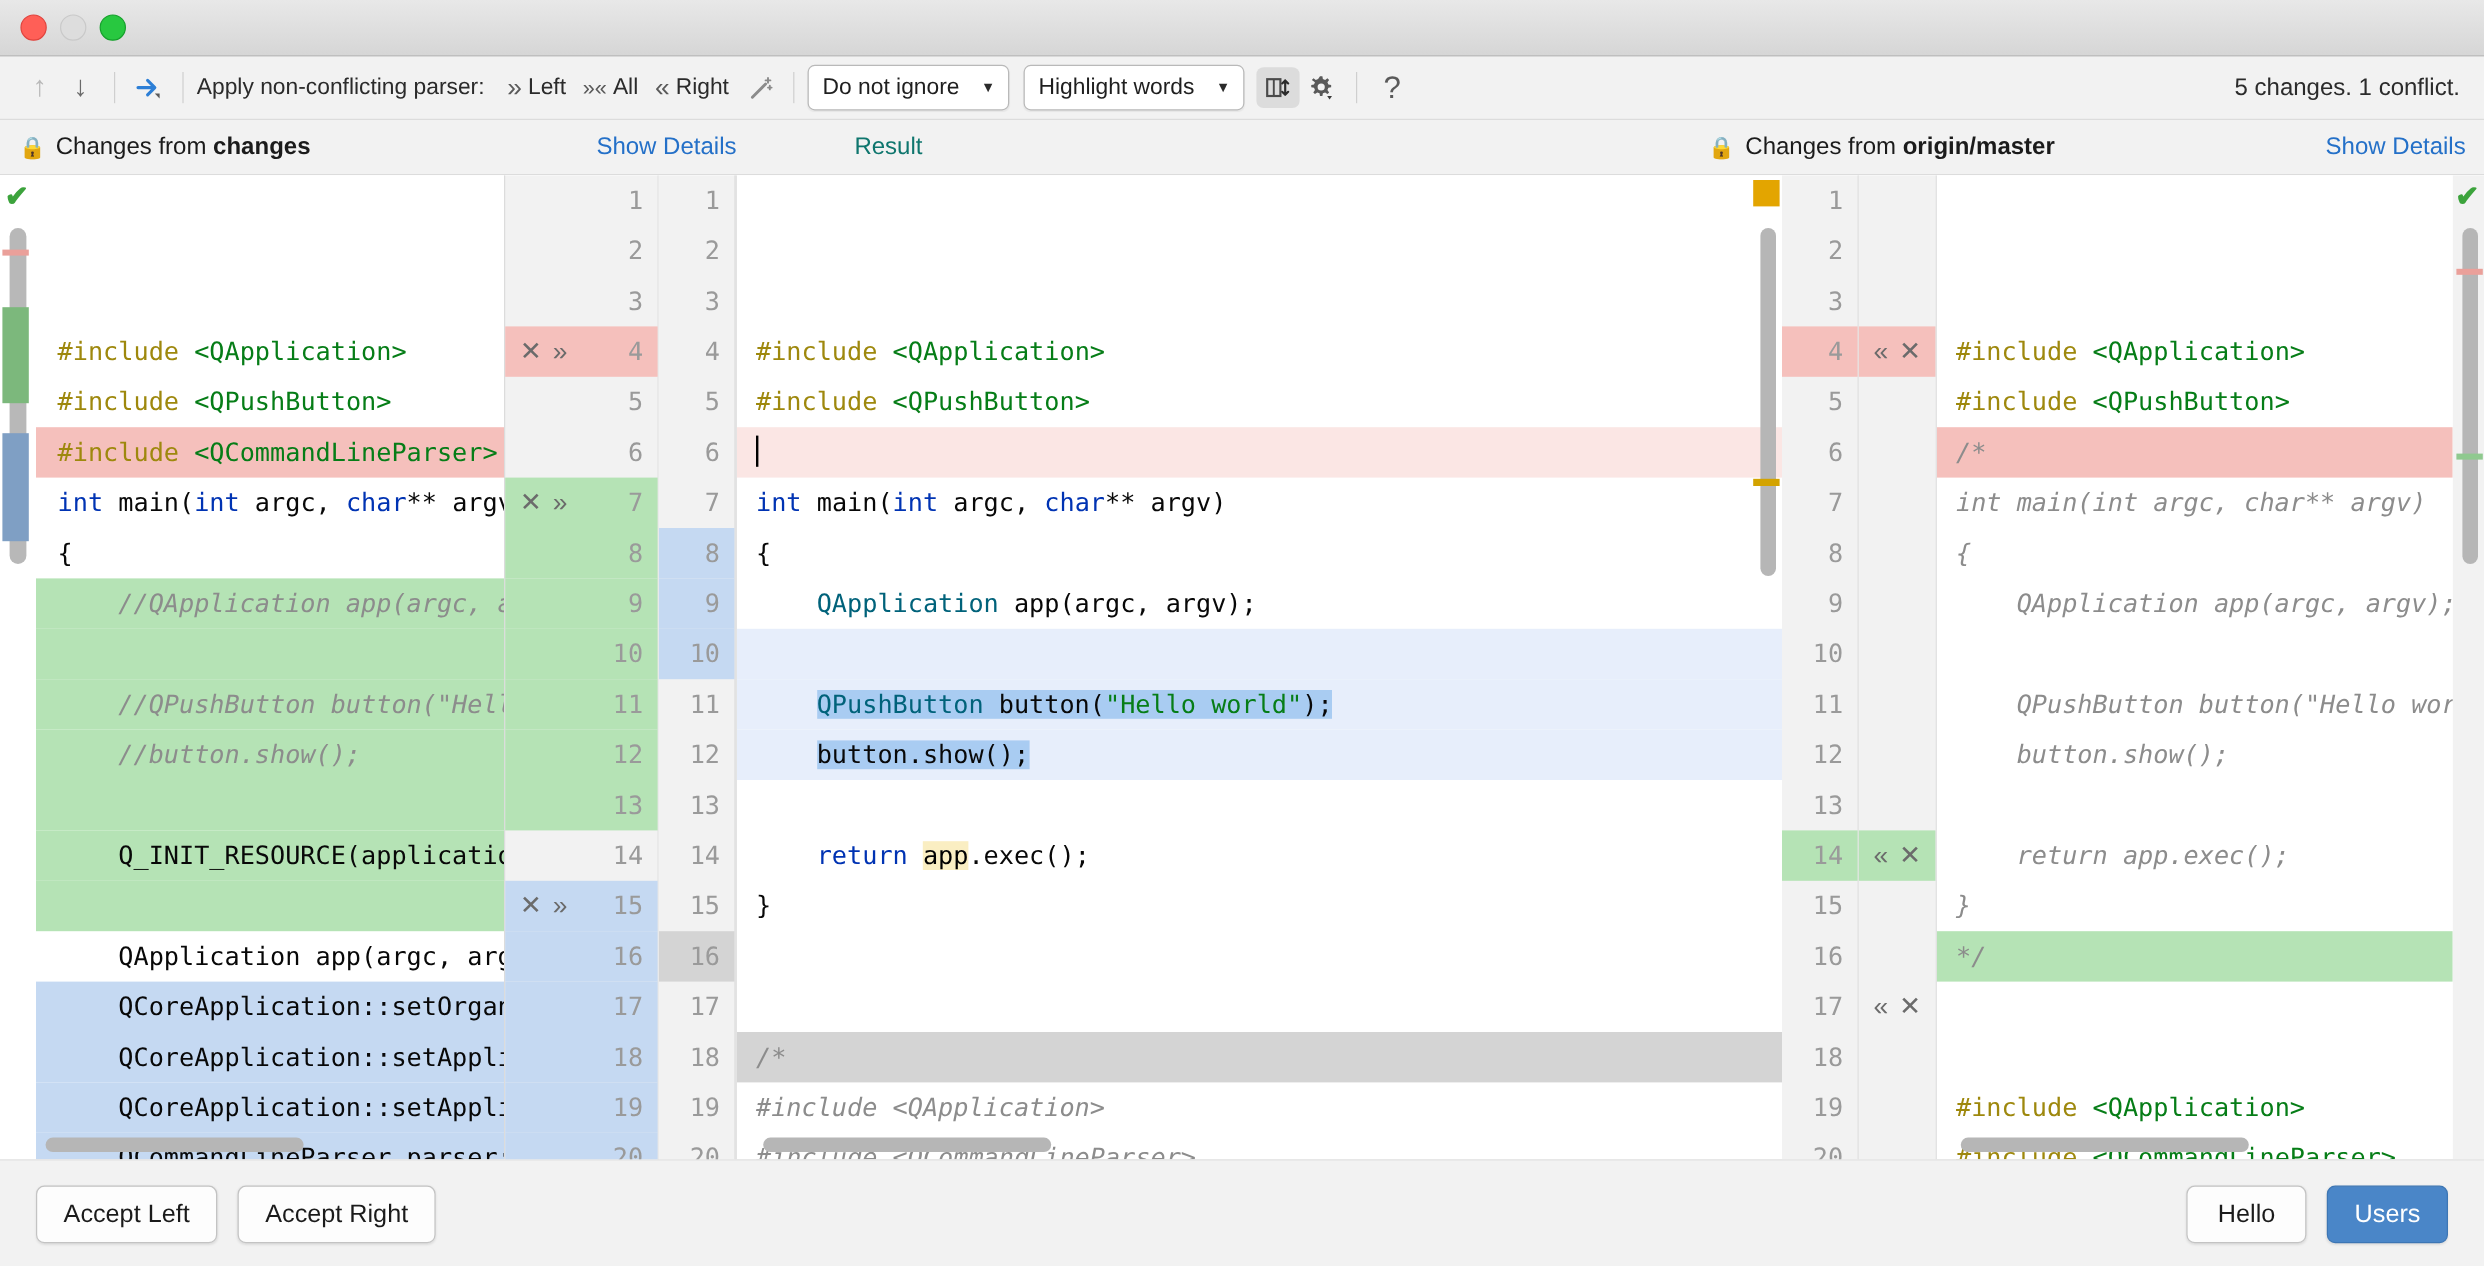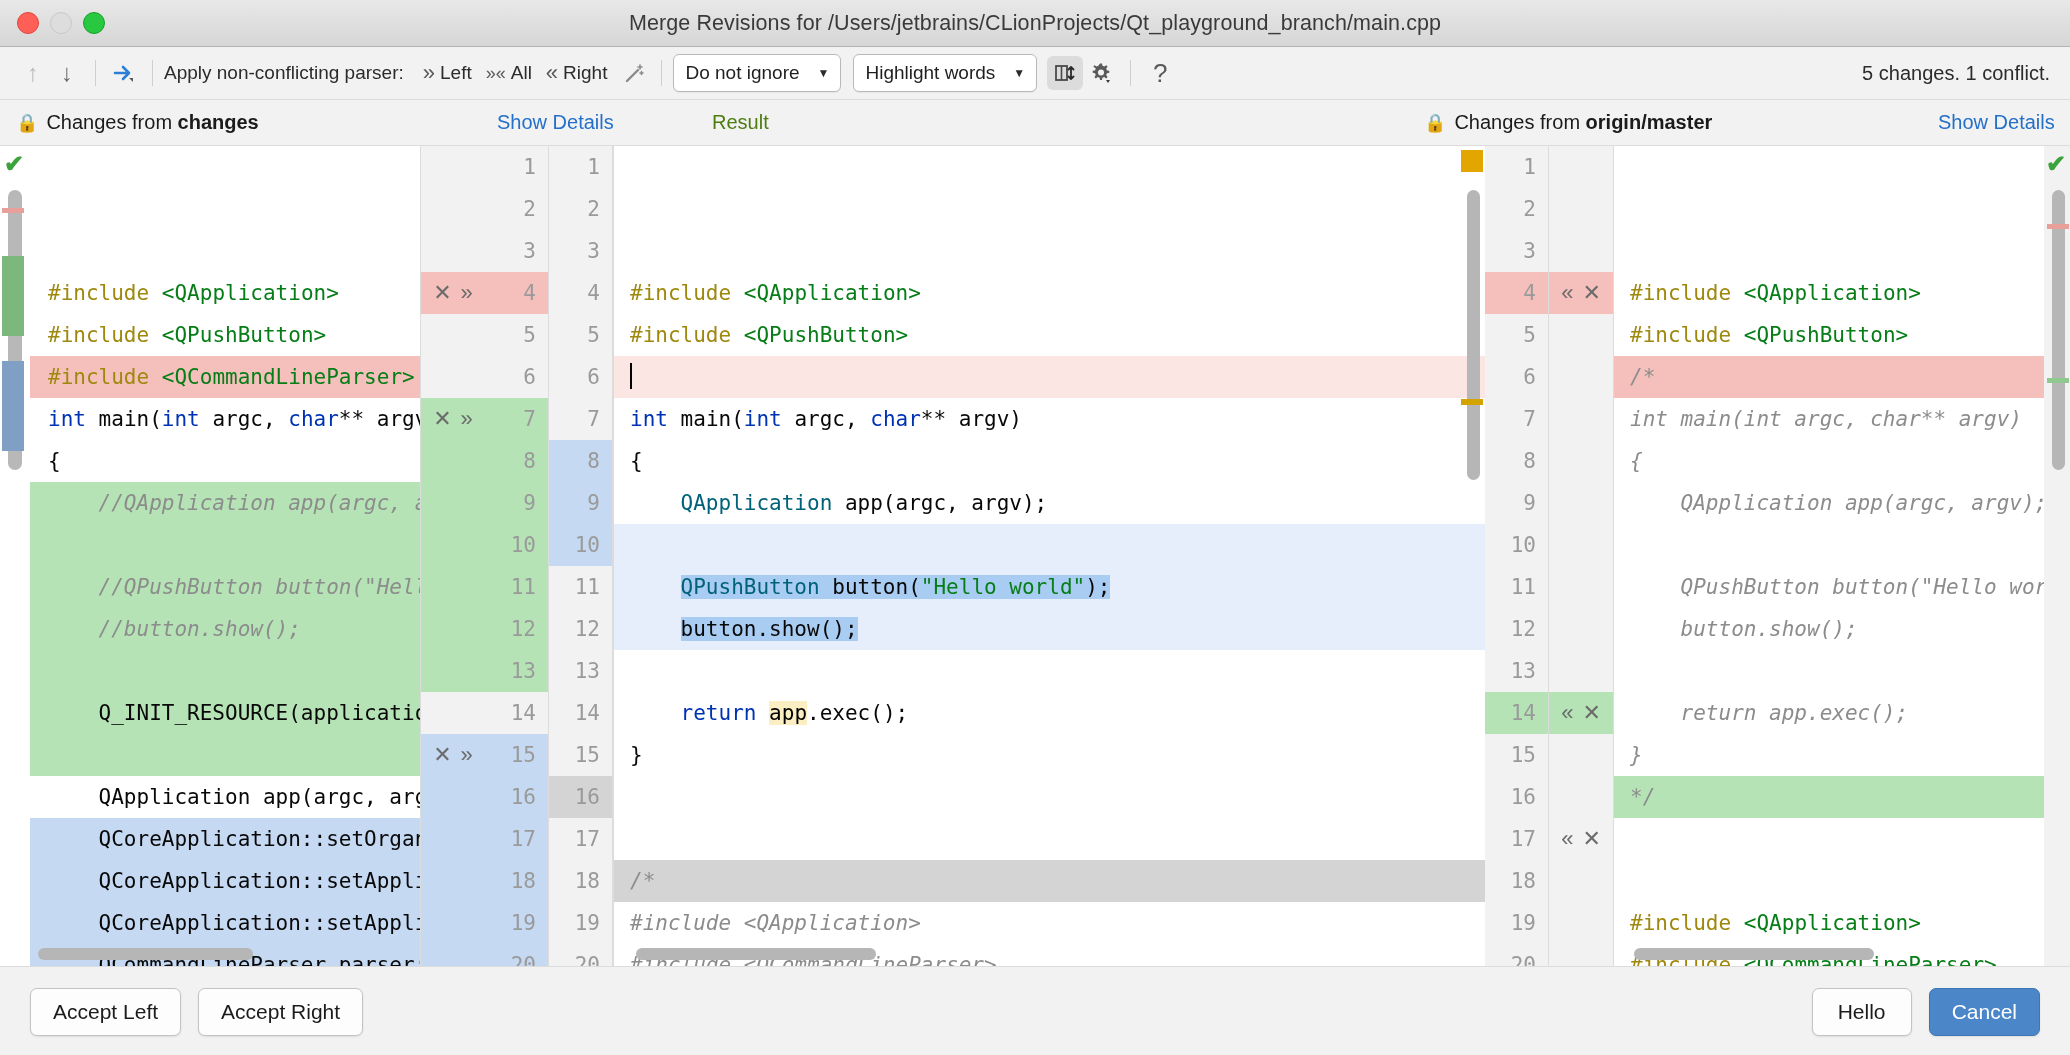--- a/index.html
+++ b/index.html
@@ -63,21 +63,21 @@
     margin-left:auto;font-size:20px;color:#2b2b2b;white-space:nowrap;padding-right:4px;
   }
   
   .pane-headers{
     height:45px;display:flex;align-items:center;background:#f2f2f2;
     font-size:20px;color:#1b1b1b;position:relative;
   }
   .ph{display:flex;align-items:center;gap:8px;position:absolute;}
   .lock{font-size:18px;color:#6e6e6e;}
   .show-details{color:#2470c8;font-size:20px;}
-  .ph-result{font-size:20px;color:#4d7c0f;}
+  .ph-result{font-size:20px;color:#0f766e;}
   
   .panes{display:flex;height:820px;background:#fff;border-top:1px solid #dcdcdc;}
   .pane{position:relative;overflow:hidden;background:#fff;}
   .gutter-strip{
     width:30px;background:#fff;position:relative;flex:0 0 30px;border-right:0px;
   }
   .code{
     position:relative;font-family:"DejaVu Sans Mono","Liberation Mono",monospace;
     font-size:21px;line-height:42px;white-space:pre;
   }
@@ -133,21 +133,20 @@
 </style>
 </head>
 <body>
 
 <div class="titlebar">
   <div class="traffic">
     <div class="dot red"></div>
     <div class="dot yellow"></div>
     <div class="dot green"></div>
   </div>
-  <div class="title-text">Merge Revisions for /Users/jetbrains/CLionProjects/Qt_playground_branch/main.cpp</div>
 </div>
 
 <div class="toolbar">
   <div class="tb-icon up">↑</div>
   <div class="tb-icon down">↓</div>
   <div class="tb-sep"></div>
   <div class="tb-icon" style="color:#2d7fd6;">
     <svg width="26" height="26" viewBox="0 0 26 26">
         <path d="M4 13h13M12 7l6 6-6 6" stroke="#2d7fd6" stroke-width="2.6" fill="none" stroke-linecap="round" stroke-linejoin="round"></path>
         <path d="M18 18l4 4v-4z" fill="#5a5a5a"></path>
@@ -373,14 +372,14 @@
       <div class="stripe" style="top:232px;right:1px;background:#8fc98f;width:22px;"></div>
     </div>
   </div>
 </div>
 
 <div class="footer">
   <button class="btn">Accept Left</button>
   <button class="btn">Accept Right</button>
   <div class="spacer"></div>
   <button class="btn">Hello</button>
-  <button class="btn primary">Cancel</button>
+  <button class="btn primary">Users</button>
 </div>
 
 </body></html>

